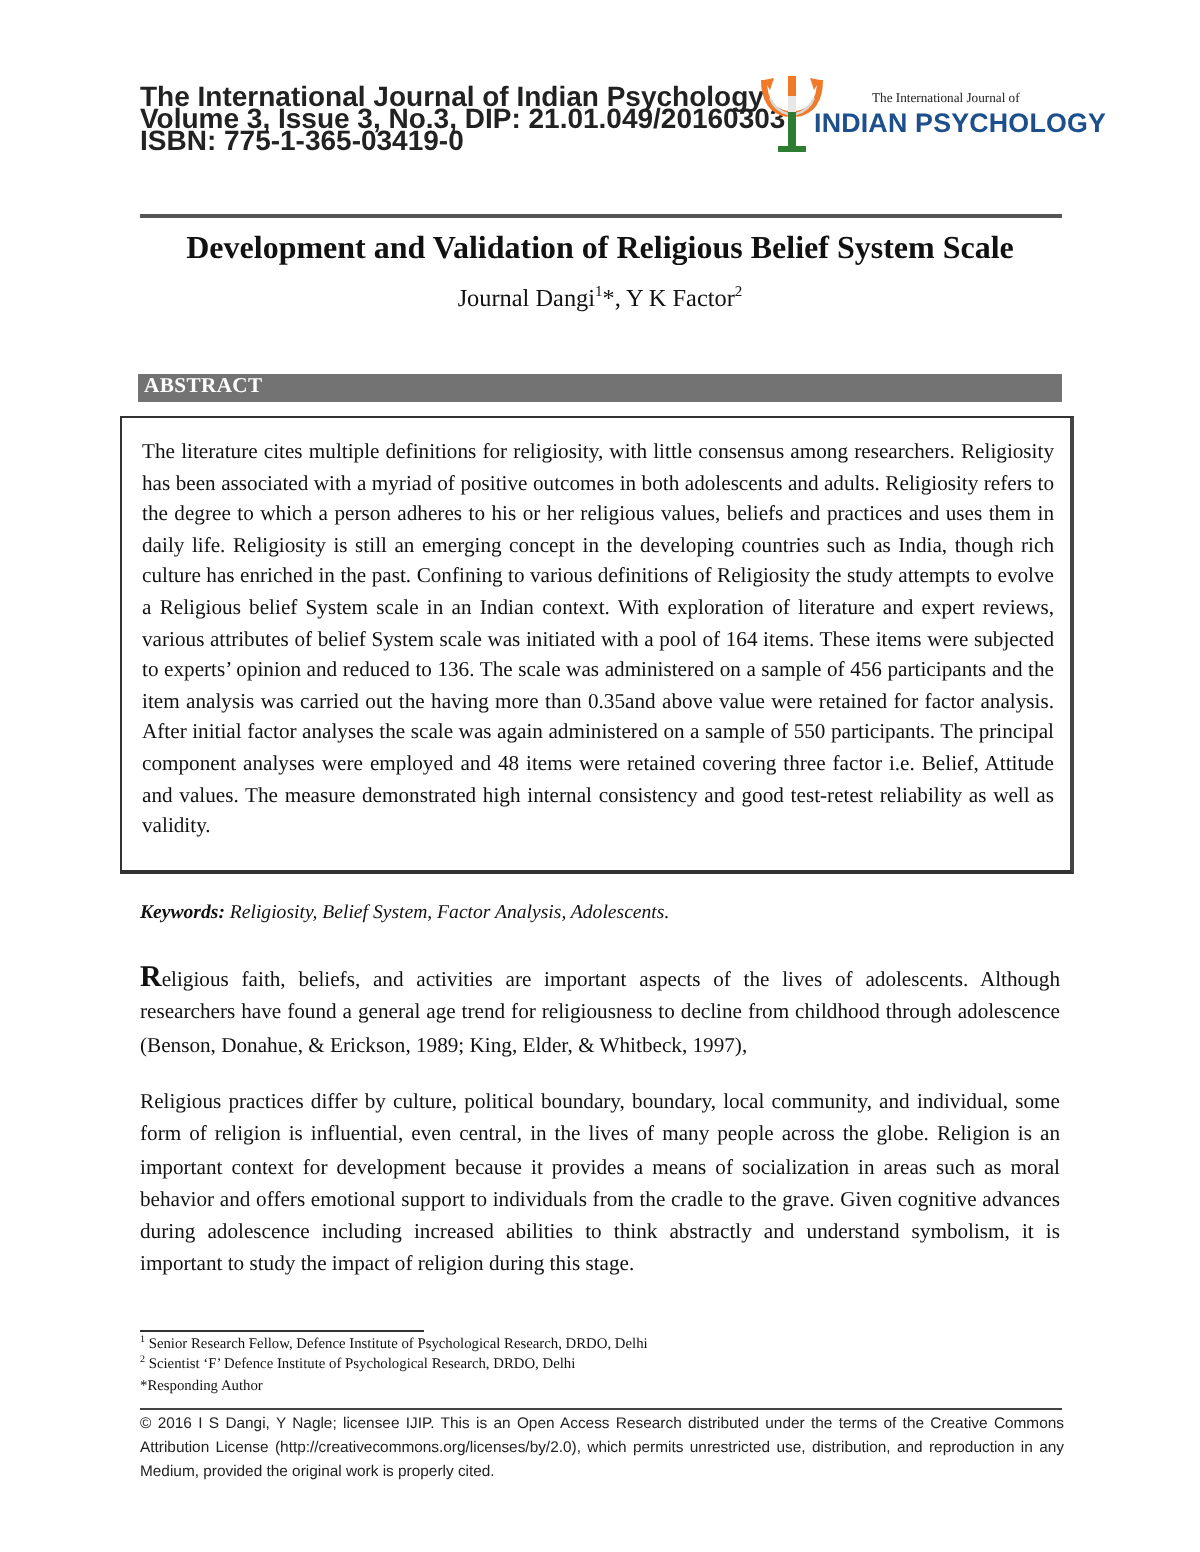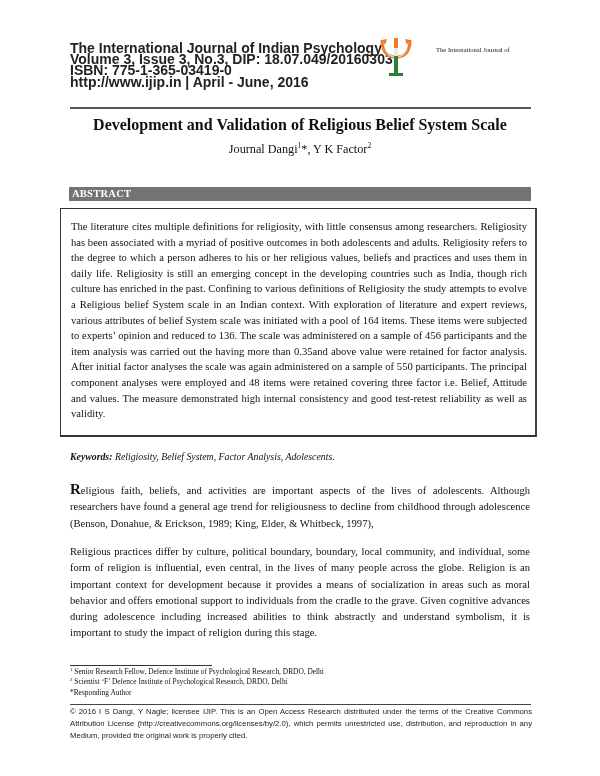--- a/index.html
+++ b/index.html
@@ -41,23 +41,22 @@
     .footnotes { left: 70px; top: 667px; font-size: 7.4px; line-height: 10.4px; color: #111; }
     .footnotes sup { font-size: 5px; vertical-align: 3px; line-height: 0; }
     .copy-rule { left: 70px; top: 704px; width: 461px; height: 1px; background: #444; }
     .copyright { left: 70px; top: 706px; width: 462px; font-size: 7.7px; line-height: 12px; text-align: justify; color: #222; }
   </style>
 </head>
 <body>
 
 <div class="abs journal-meta sans">
   <div>The International Journal of Indian Psychology</div>
-  <div>Volume 3, Issue 3, No.3, DIP: 18.07.049/20160303</div>
+  <div>Volume 3, Issue 3, No.3, DIP: 21.01.049/20160303</div>
   <div>ISBN: 775-1-365-03419-0</div>
-  <div>http://www.ijip.in  |   April - June, 2016</div>
 </div>
 
 <div class="abs logo">
   <svg class="psi" viewBox="0 0 32 42">
 
     <path d="M2 4 C2 14, 6 20, 14 21" stroke="#f07a2a" stroke-width="3" fill="none"></path>
     <path d="M2 4 L7 3 L5 9 Z" fill="#f07a2a"></path>
 
     <path d="M30 4 C30 14, 26 20, 18 21" stroke="#f07a2a" stroke-width="3" fill="none"></path>
     <path d="M30 4 L25 3 L27 9 Z" fill="#f07a2a"></path>
@@ -65,20 +64,21 @@
     <path d="M5 13 C7 18, 10 20, 14 21 M27 13 C25 18, 22 20, 18 21" stroke="#d9d9d9" stroke-width="1.2" fill="none"></path>
 
     <rect x="14" y="2" width="4" height="10" fill="#f07a2a"></rect>
 
     <rect x="14" y="12" width="4" height="8" fill="#e8e8e8"></rect>
 
     <rect x="14" y="20" width="4" height="18" fill="#2e7d32"></rect>
     <rect x="9" y="37" width="14" height="3" fill="#2e7d32"></rect>
   </svg>
   <span class="small">The International Journal of</span>
+  <span class="big">INDIAN PSYCHOLOGY</span>
 </div>
 
 <div class="abs rule-top"></div>
 
 <div class="abs title serif">Development and Validation of Religious Belief System Scale</div>
 
 <div class="abs authors serif"><span>Journal Dangi</span><sup>1</sup><span>*</span><span>, </span><span>Y K Factor</span><sup>2</sup></div>
 
 <div class="abs abstract-bar serif">
   <span>ABSTRACT</span>

